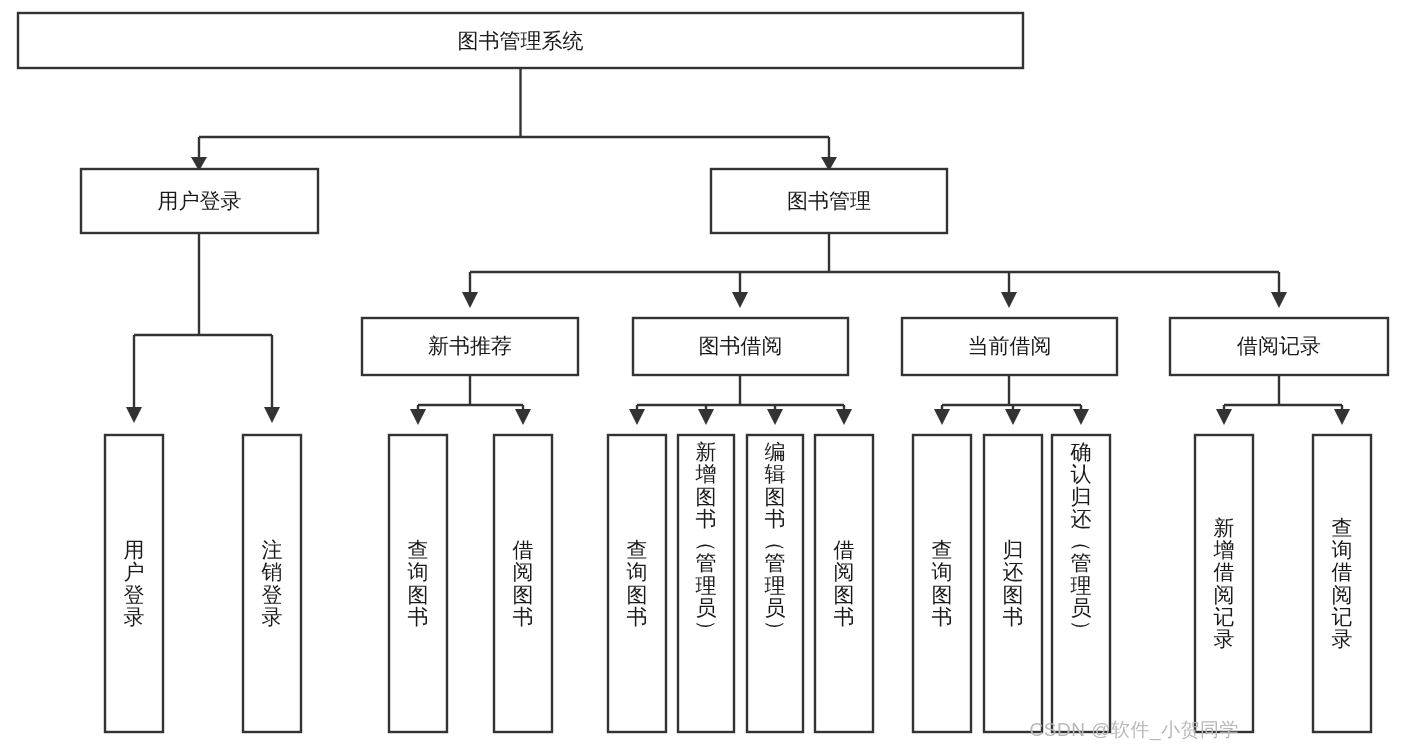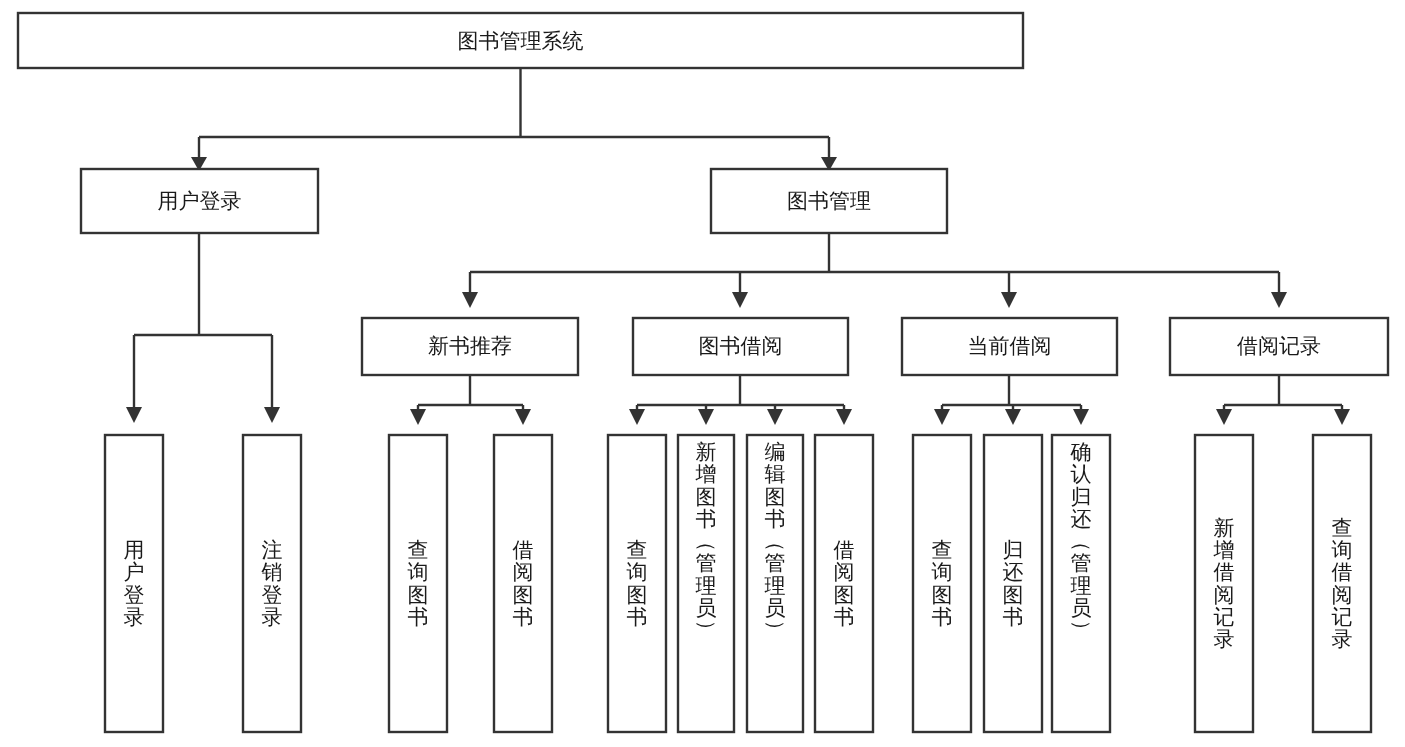--- a/index.html
+++ b/index.html
@@ -225,13 +225,14 @@
   <div class="node-label-v" style="left:747px; top:435px; width:56px; height:297px; justify-content:flex-start; padding-top:6px;"><span class="vchar">编</span><span class="vchar">辑</span><span class="vchar">图</span><span class="vchar">书</span><span class="vchar paren">（</span><span class="vchar">管</span><span class="vchar">理</span><span class="vchar">员</span><span class="vchar paren">）</span></div>
   <div class="node-label-v" style="left:815px; top:435px; width:58px; height:297px;"><span class="vchar">借</span><span class="vchar">阅</span><span class="vchar">图</span><span class="vchar">书</span></div>
 
   <div class="node-label-v" style="left:913px; top:435px; width:58px; height:297px;"><span class="vchar">查</span><span class="vchar">询</span><span class="vchar">图</span><span class="vchar">书</span></div>
   <div class="node-label-v" style="left:984px; top:435px; width:58px; height:297px;"><span class="vchar">归</span><span class="vchar">还</span><span class="vchar">图</span><span class="vchar">书</span></div>
   <div class="node-label-v" style="left:1052px; top:435px; width:58px; height:297px; justify-content:flex-start; padding-top:6px;"><span class="vchar">确</span><span class="vchar">认</span><span class="vchar">归</span><span class="vchar">还</span><span class="vchar paren">（</span><span class="vchar">管</span><span class="vchar">理</span><span class="vchar">员</span><span class="vchar paren">）</span></div>
 
   <div class="node-label-v" style="left:1195px; top:435px; width:58px; height:297px;"><span class="vchar">新</span><span class="vchar">增</span><span class="vchar">借</span><span class="vchar">阅</span><span class="vchar">记</span><span class="vchar">录</span></div>
   <div class="node-label-v" style="left:1313px; top:435px; width:58px; height:297px;"><span class="vchar">查</span><span class="vchar">询</span><span class="vchar">借</span><span class="vchar">阅</span><span class="vchar">记</span><span class="vchar">录</span></div>
 
+  <div class="watermark">CSDN @软件_小贺同学</div>
 </div>
 
 </body></html>

